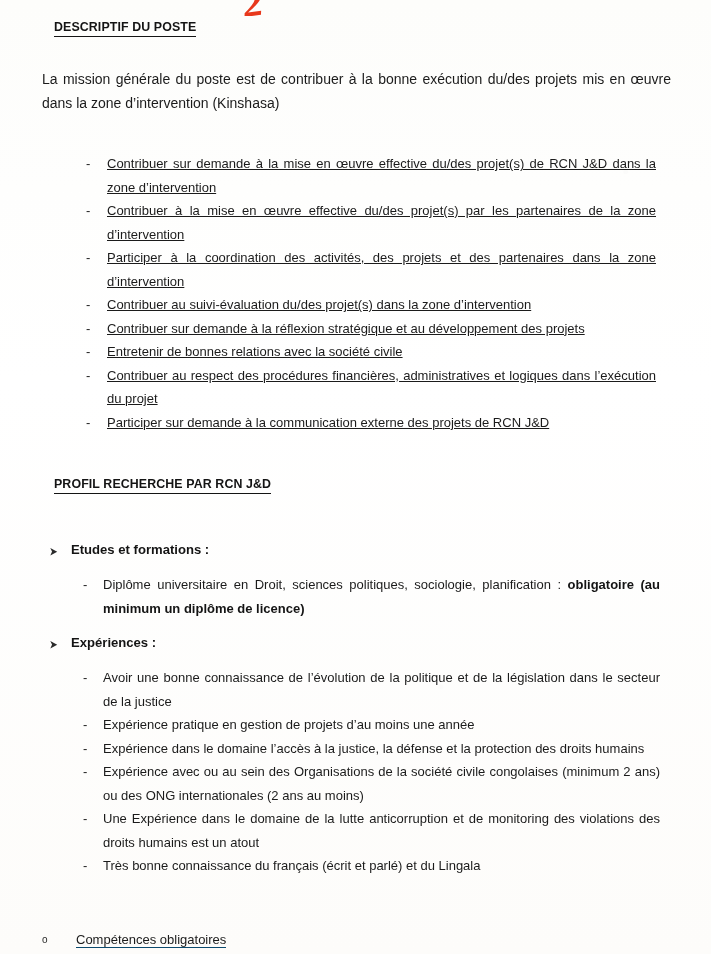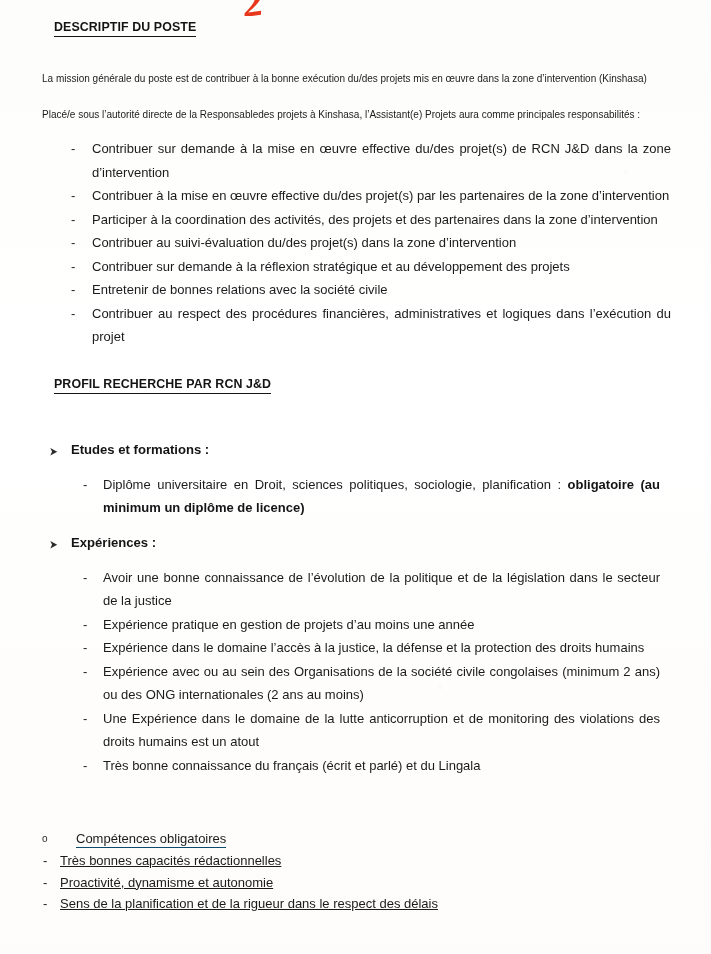--- a/index.html
+++ b/index.html
@@ -64,32 +64,33 @@
     margin: 12px;
     padding: 0;
     color: #141414;
     display: inline-block;
     border-bottom: 1.4px solid #141414;
     padding-bottom: 1px;
     line-height: 15px;
   }
 
   .para {
-    font-size: 10px;
+    font-size: 14px;
     line-height: 24px;
     text-align: justify;
     color: #1b1b1b;
     margin: 0;
   }
 
   
   ul.dash-deep {
     list-style: none;
-    margin: 0;
-    padding: 0;
+    margin: 15px;
+    padding: 0;
+    text-decoration: underline;
   }
   ul.dash-deep > li {
     position: relative;
     padding-left: 50px;
     font-size: 13.0px;
     line-height: 23.5px;
     text-align: justify;
     color: #1b1b1b;
   }
   ul.dash-deep > li::before {
@@ -217,32 +218,32 @@
 
     
     <h2 class="section-head">DESCRIPTIF DU POSTE</h2>
 
     <div class="sp-18"></div>
 
     <p class="para">La mission générale du poste est de contribuer à la bonne exécution du/des projets mis en œuvre dans la zone d’intervention (Kinshasa)</p>
 
     <div class="sp-12"></div>
 
-    <p class="para">Placé/e sous l’autorité directe de la Responsabledes projets à Kinshasa, l’Assistant(e) Projets aura comme principales responsabilités :</p>
 
     <div class="sp-10"></div>
 
     <ul class="dash-deep">
       <li>Contribuer sur demande à la mise en œuvre effective du/des projet(s) de RCN J&amp;D dans la zone d’intervention</li>
       <li>Contribuer à la mise en œuvre effective du/des projet(s) par les partenaires de la zone d’intervention</li>
       <li>Participer à la coordination des activités, des projets et des partenaires dans la zone d’intervention</li>
       <li>Contribuer au suivi-évaluation du/des projet(s) dans la zone d’intervention</li>
       <li>Contribuer sur demande à la réflexion stratégique et au développement des projets</li>
       <li>Entretenir de bonnes relations avec la société civile</li>
       <li>Contribuer au respect des procédures financières, administratives et logiques dans l’exécution du projet</li>
+      <li>Participer sur demande à la communication externe des projets de RCN J&amp;D</li>
     </ul>
 
     <div class="sp-16"></div>
 
     
     <h2 class="section-head">PROFIL RECHERCHE PAR RCN J&amp;D</h2>
 
     <div class="sp-22"></div>
 
     <ul class="arrow-list">

